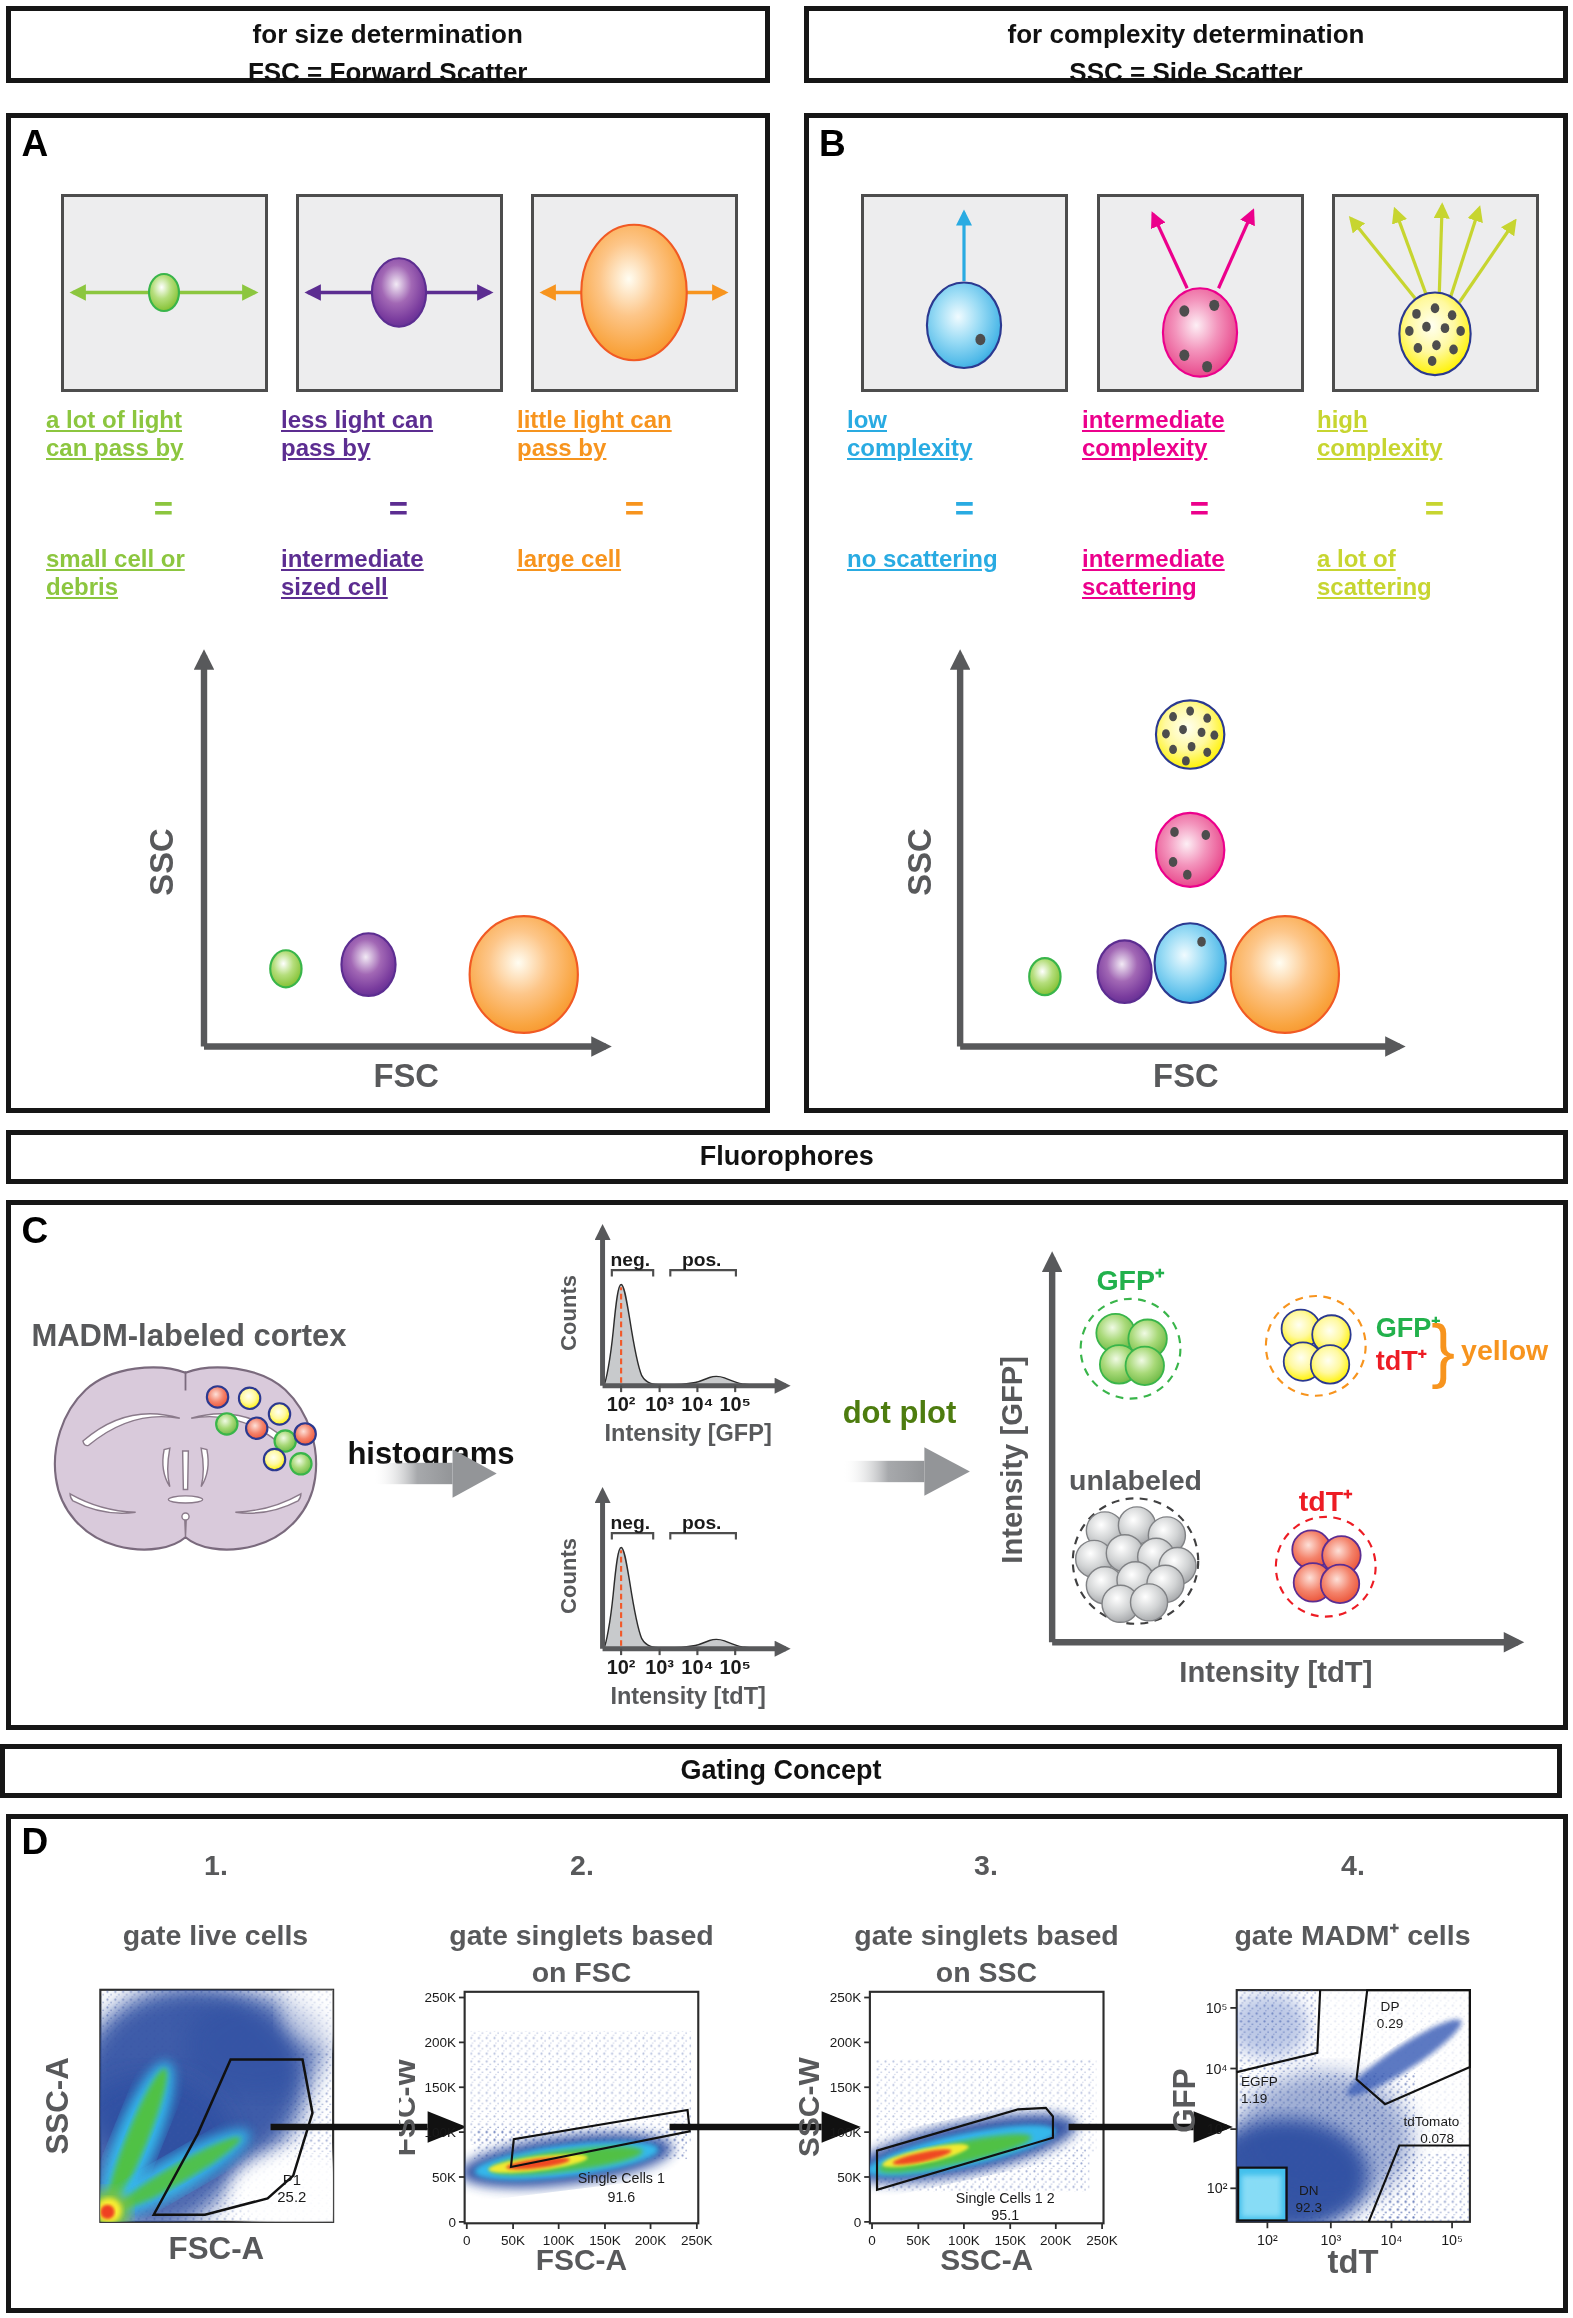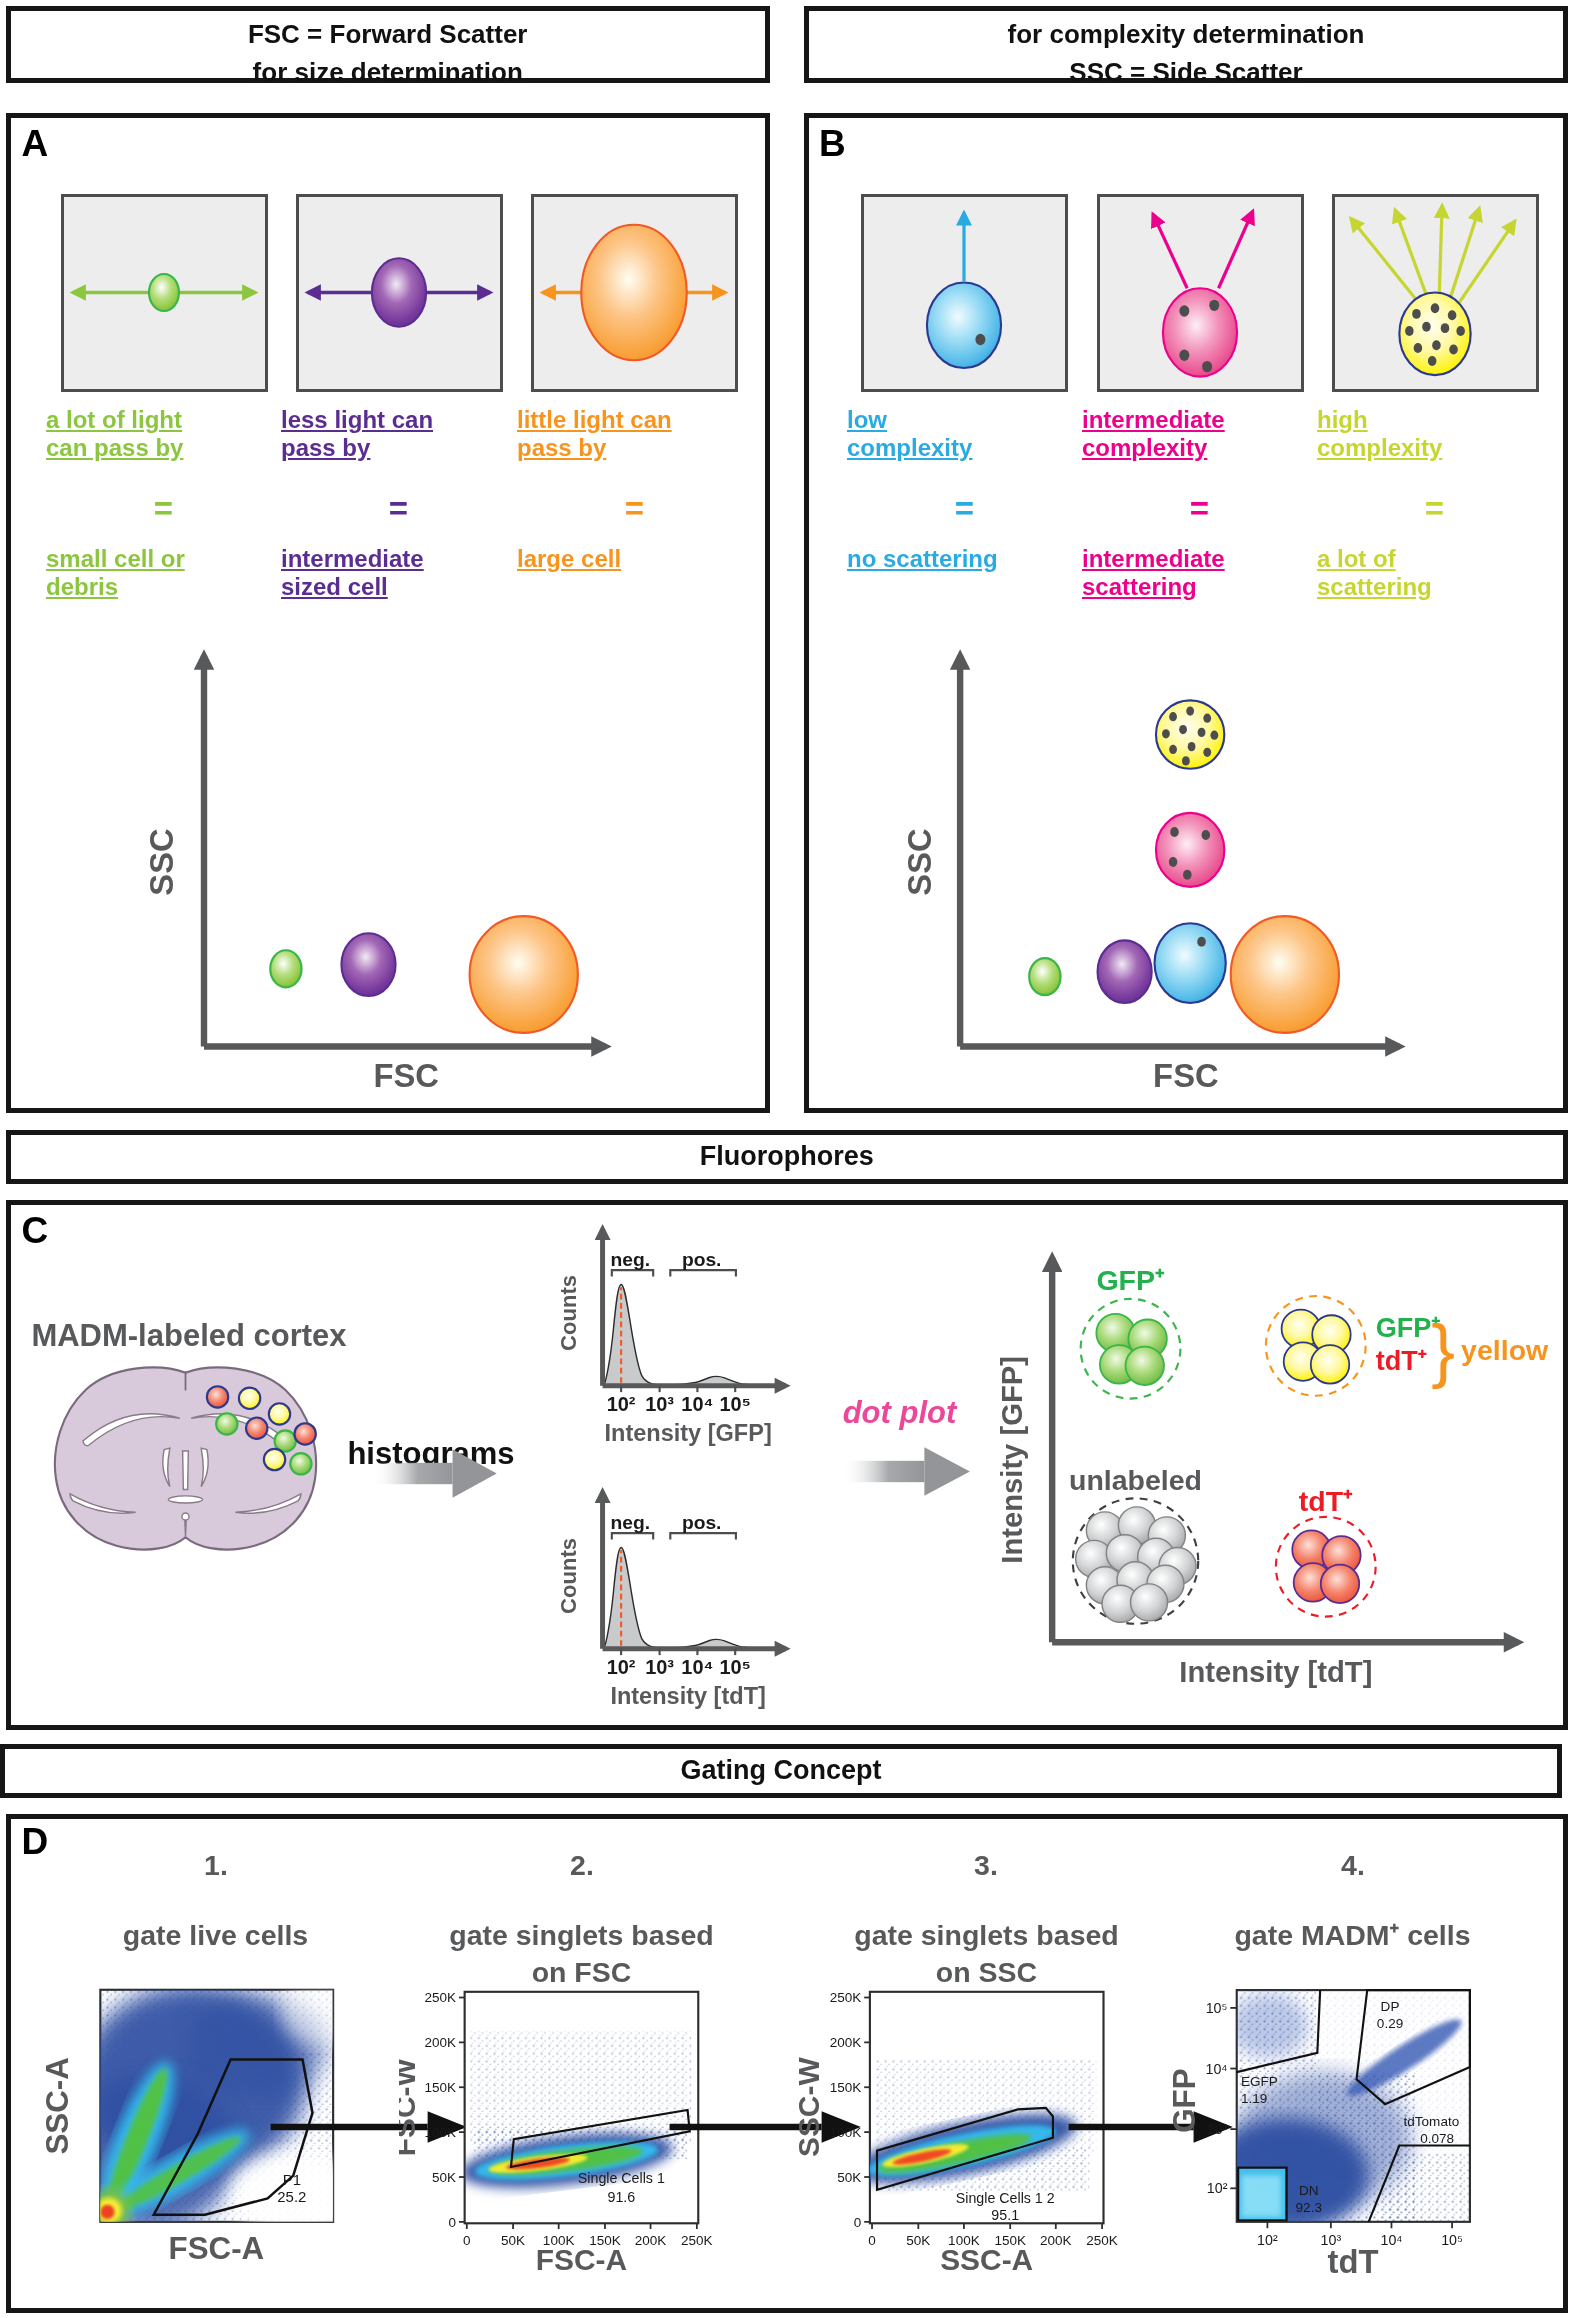--- a/index.html
+++ b/index.html
@@ -121,22 +121,22 @@
   <pattern id="spk" width="11" height="11" patternUnits="userSpaceOnUse">
     <circle cx="2" cy="2" r="1.5" fill="#3953A4"></circle>
           <circle cx="7" cy="6" r="1.1" fill="#3953A4"></circle>
           <circle cx="4" cy="9" r="0.9" fill="#3953A4"></circle>
   </pattern>
 </defs>
 </svg>
 
 <div class="abs box" style="left:5.7px;top:5.7px;width:764px;height:77px;">
   <div class="hdrtxt" style="margin-top:5.7px;">
+    <div>for size determination</div>
     <div>FSC = Forward Scatter</div>
-    <div>for size determination</div>
   </div>
 </div>
 <div class="abs box" style="left:804px;top:5.7px;width:764px;height:77px;">
   <div class="hdrtxt" style="margin-top:5.7px;">
     <div>for complexity determination</div>
     <div>SSC = Side Scatter</div>
   </div>
 </div>
 
 <div class="abs box" style="left:5.7px;top:113px;width:764px;height:1000px;"></div>
@@ -397,21 +397,21 @@
         <line x1="261" y1="252" x2="261" y2="261"></line>
   </g>
   <text x="101" y="288" text-anchor="middle" font-size="28" font-weight="bold" fill="#1A1A1A">10²</text>
   <text x="155" y="288" text-anchor="middle" font-size="28" font-weight="bold" fill="#1A1A1A">10³</text>
   <text x="208" y="288" text-anchor="middle" font-size="28" font-weight="bold" fill="#1A1A1A">10⁴</text>
   <text x="261" y="288" text-anchor="middle" font-size="28" font-weight="bold" fill="#1A1A1A">10⁵</text>
   <text transform="translate(38,150) rotate(-90)" text-anchor="middle" font-size="31" font-weight="bold" fill="#58595B">Counts</text>
   <text x="195" y="330" text-anchor="middle" font-size="33" font-weight="bold" fill="#58595B">Intensity [tdT]</text>
 </svg>
 
-<div class="abs" style="left:814px;top:1395px;width:171px;font-size:31px;font-weight:bold;color:#ec4899;text-align:center;font-style:italic;">dot plot</div>
+<div class="abs" style="left:814px;top:1395px;width:171px;font-size:31px;font-weight:bold;color:#4d7c0f;text-align:center;">dot plot</div>
 <svg class="abs" style="left:844px;top:1443px;" width="128" height="57" viewBox="0 0 180 80">
   <rect x="0" y="25" width="113" height="30" fill="url(#gArrow)"></rect>
   <polygon points="113,6 177,40 113,74" fill="#939598"></polygon>
 </svg>
 
 <svg class="abs" style="left:998px;top:1206px;" width="570" height="522" viewBox="0 0 800 732">
   <line x1="76" y1="612" x2="76" y2="72" stroke="#58595B" stroke-width="9" marker-end="url(#mGray)"></line>
   <line x1="76" y1="612" x2="730" y2="612" stroke="#58595B" stroke-width="9" marker-end="url(#mGray)"></line>
   <text transform="translate(34,356) rotate(-90)" text-anchor="middle" font-size="41" font-weight="bold" fill="#58595B">Intensity [GFP]</text>
   <text x="390" y="668" text-anchor="middle" font-size="41" font-weight="bold" fill="#58595B">Intensity [tdT]</text>

